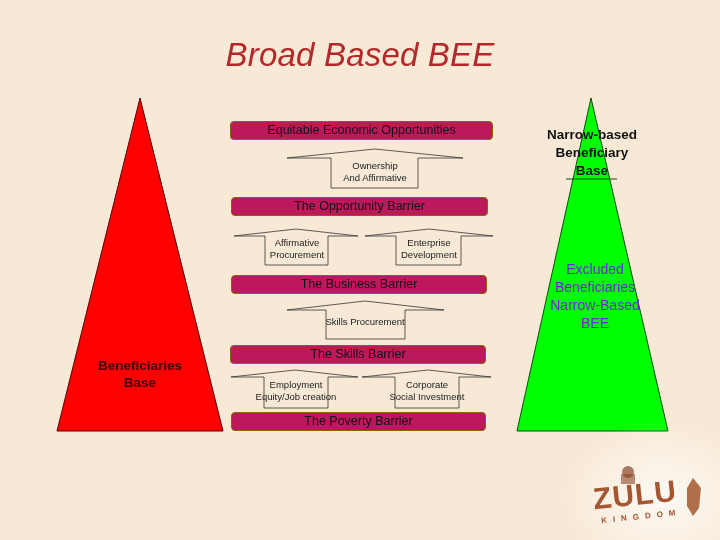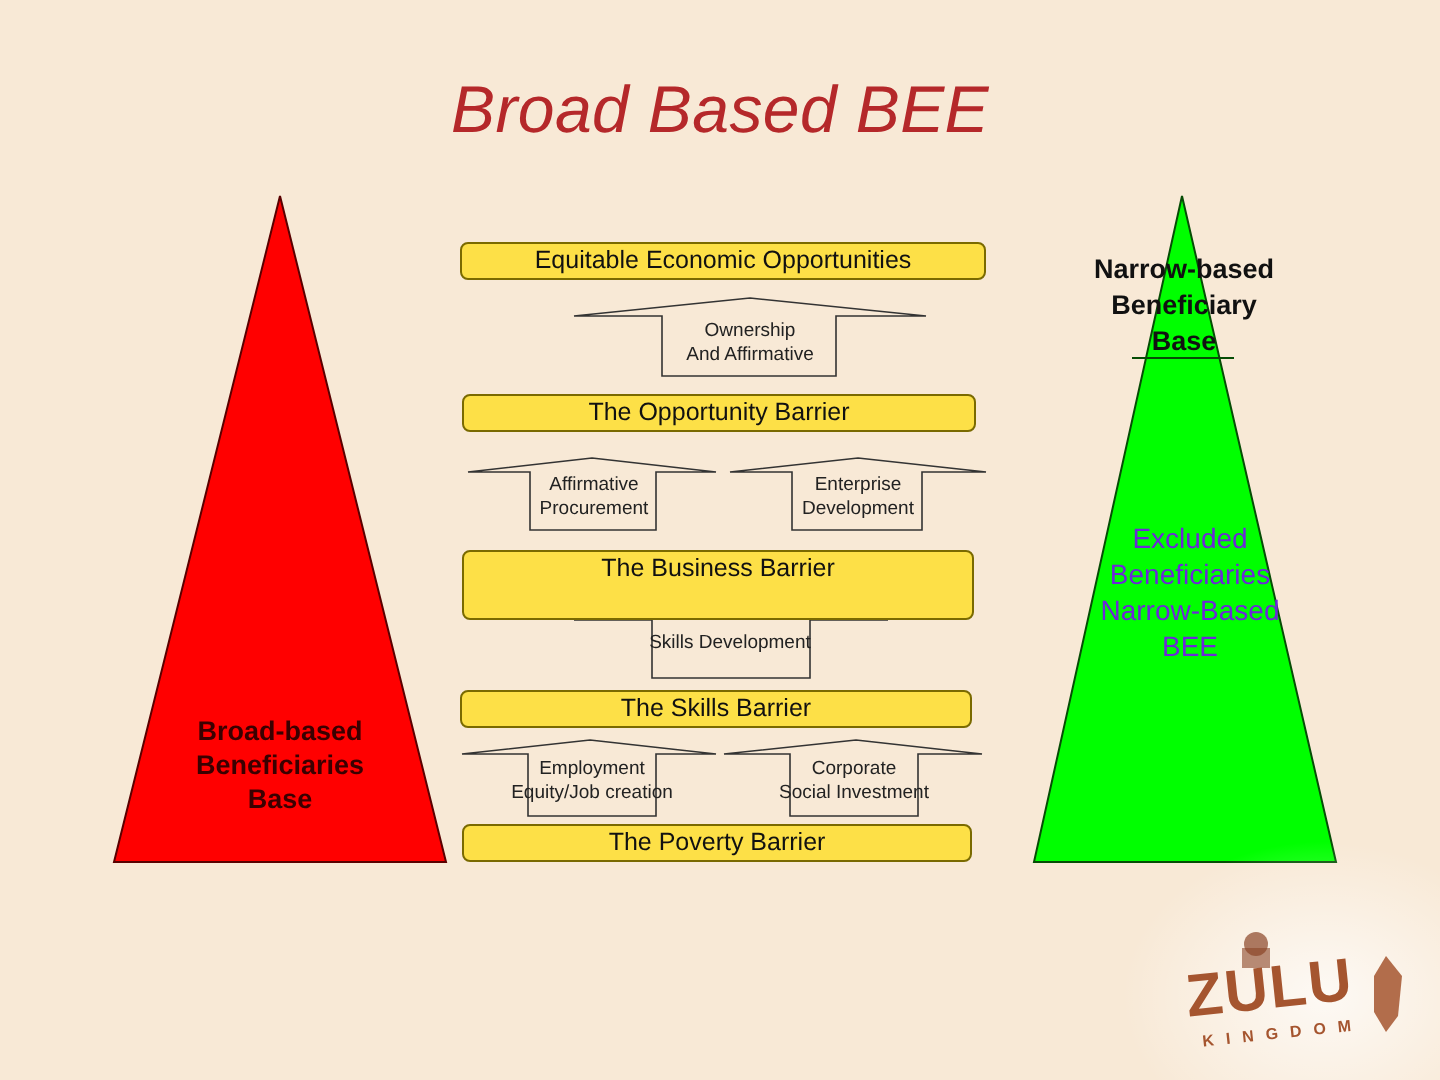--- a/index.html
+++ b/index.html
@@ -8,21 +8,21 @@
     background:#f8e9d6;
     font-family:"Liberation Sans", sans-serif;
   }
   .title {
     position:absolute; left:0; top:36px; width:720px; text-align:center;
     font-size:33px; color:#b5282a; letter-spacing:0.2px;font-style:italic;
   }
   svg.shapes { position:absolute; left:0; top:0; }
   .bar {
     position:absolute; box-sizing:border-box;
-    background:#fde047; border:1px solid #7a6a00; border-radius:4px;
+    background:#be185d; border:1px solid #7a6a00; border-radius:4px;
     font-size:12.5px; color:#111; text-align:center; line-height:17px;
   }
   .arrow-label {
     position:absolute; text-align:center; font-size:9.5px; color:#222; line-height:12px;
   }
   .tri-label {
     position:absolute; text-align:center; font-weight:bold; color:#111;
   }
   .green-label {
     position:absolute; text-align:center; color:#6d28d9; font-size:14px; line-height:18px;
@@ -58,50 +58,49 @@
   <polygon points="375,149 463,158 418,158 418,188 331,188 331,158 287,158" fill="#f8e9d6" stroke="#333" stroke-width="0.8"></polygon>
   <polygon points="296,229 358,236 328,236 328,265 265,265 265,236 234,236" fill="#f8e9d6" stroke="#333" stroke-width="0.8"></polygon>
   <polygon points="429,229 493,236 461,236 461,265 396,265 396,236 365,236" fill="#f8e9d6" stroke="#333" stroke-width="0.8"></polygon>
   <polygon points="365,301 444,310 405,310 405,339 326,339 326,310 287,310" fill="#f8e9d6" stroke="#333" stroke-width="0.8"></polygon>
   <polygon points="295,370 358,377 328,377 328,408 264,408 264,377 231,377" fill="#f8e9d6" stroke="#333" stroke-width="0.8"></polygon>
   <polygon points="428,370 491,377 459,377 459,408 395,408 395,377 362,377" fill="#f8e9d6" stroke="#333" stroke-width="0.8"></polygon>
 </svg>
 
 <div class="bar" style="left:230px; top:121px; width:263px; height:19px;">Equitable Economic Opportunities</div>
 <div class="bar" style="left:231px; top:197px; width:257px; height:19px;">The Opportunity Barrier</div>
-<div class="bar" style="left:231px; top:275px; width:256px; height:35px;">The Business Barrier</div>
+<div class="bar" style="left:231px; top:275px; width:256px; height:19px;">The Business Barrier</div>
 <div class="bar" style="left:230px; top:345px; width:256px; height:19px;">The Skills Barrier</div>
 <div class="bar" style="left:231px; top:412px; width:255px; height:19px;">The Poverty Barrier</div>
 
 <div class="arrow-label" style="left:321px; top:160px; width:108px;">
   <div>Ownership</div>
   <div>And Affirmative</div>
 </div>
 <div class="arrow-label" style="left:255px; top:237px; width:84px;">
   <div>Affirmative</div>
   <div>Procurement</div>
 </div>
 <div class="arrow-label" style="left:386px; top:237px; width:86px;">
   <div>Enterprise</div>
   <div>Development</div>
 </div>
 <div class="arrow-label" style="left:305px; top:316px; width:120px;">
-  <div>Skills Development</div>
+  <div>Skills Procurement</div>
 </div>
 <div class="arrow-label" style="left:241px; top:379px; width:110px;">
   <div>Employment</div>
   <div>Equity/Job creation</div>
 </div>
 <div class="arrow-label" style="left:372px; top:379px; width:110px;">
   <div>Corporate</div>
   <div>Social Investment</div>
 </div>
 
 <div class="tri-label" style="left:70px; top:357px; width:140px; font-size:13.5px; line-height:17px; color:#3a0000;">
-  <div>Broad-based</div>
   <div>Beneficiaries</div>
   <div>Base</div>
 </div>
 
 <div class="tri-label" style="left:531px; top:126px; width:122px; font-size:13.5px; line-height:18px;">
   <div>Narrow-based</div>
   <div>Beneficiary</div>
   <div>Base</div>
 </div>
 <div class="green-label" style="left:535px; top:260px; width:120px;">

